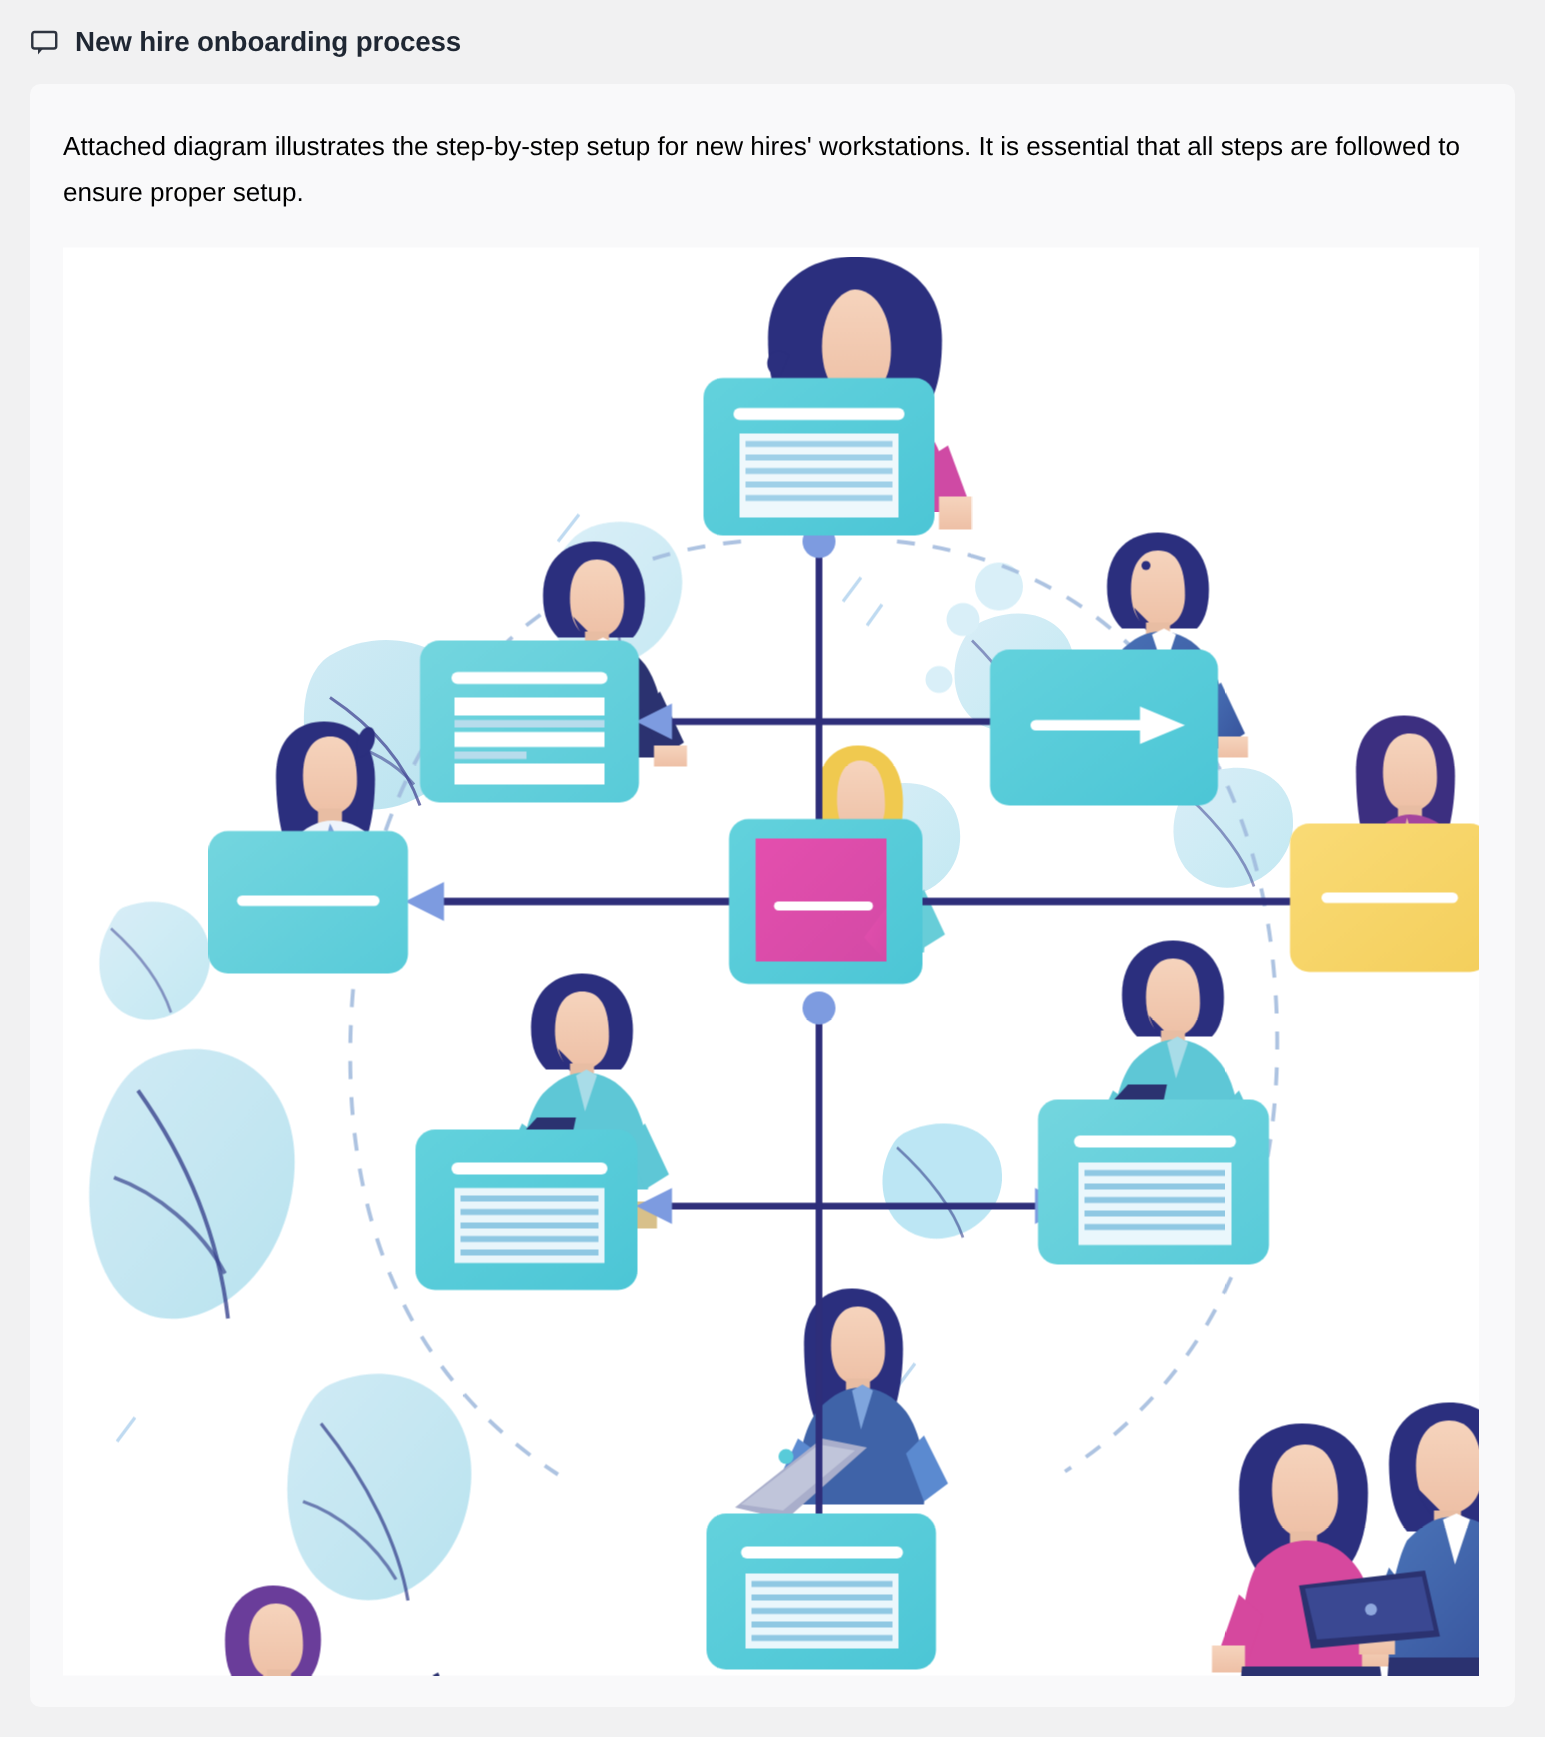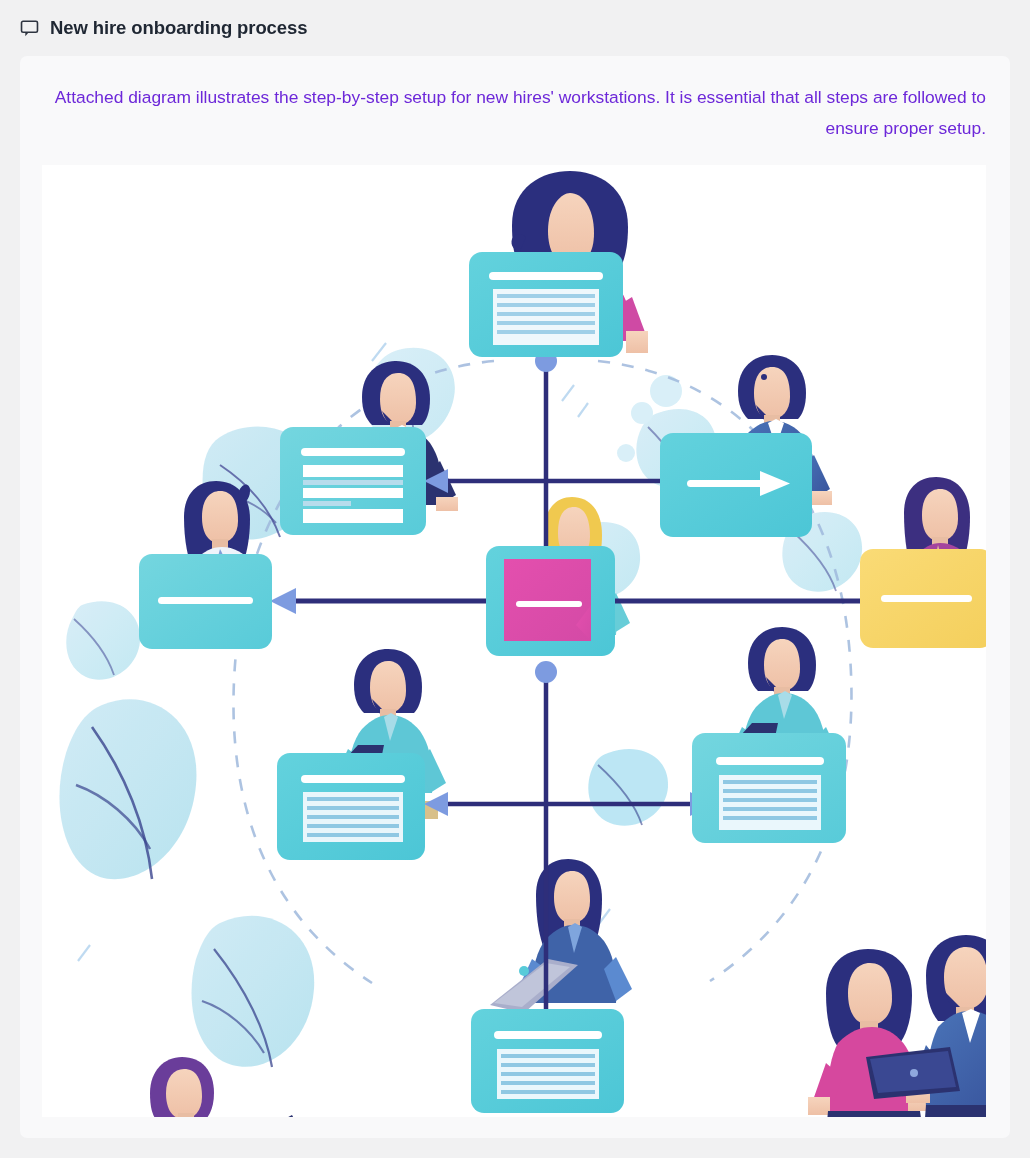--- a/index.html
+++ b/index.html
@@ -63,22 +63,21 @@
     box-sizing: border-box;
     overflow: hidden;
   }
   .card-text {
     position: absolute;
     left: 22px;
     top: 26px;
     width: 944px;
     font-size: 17.4px;
     line-height: 31px;
-    color: #6d28d9;
-    text-align: right;
+    color: #000000;
   }
 
   
   .illustration {
     position: absolute;
     left: 22px;
     top: 109px;
     width: 944px;
     height: 952px;
     background: #ffffff;

